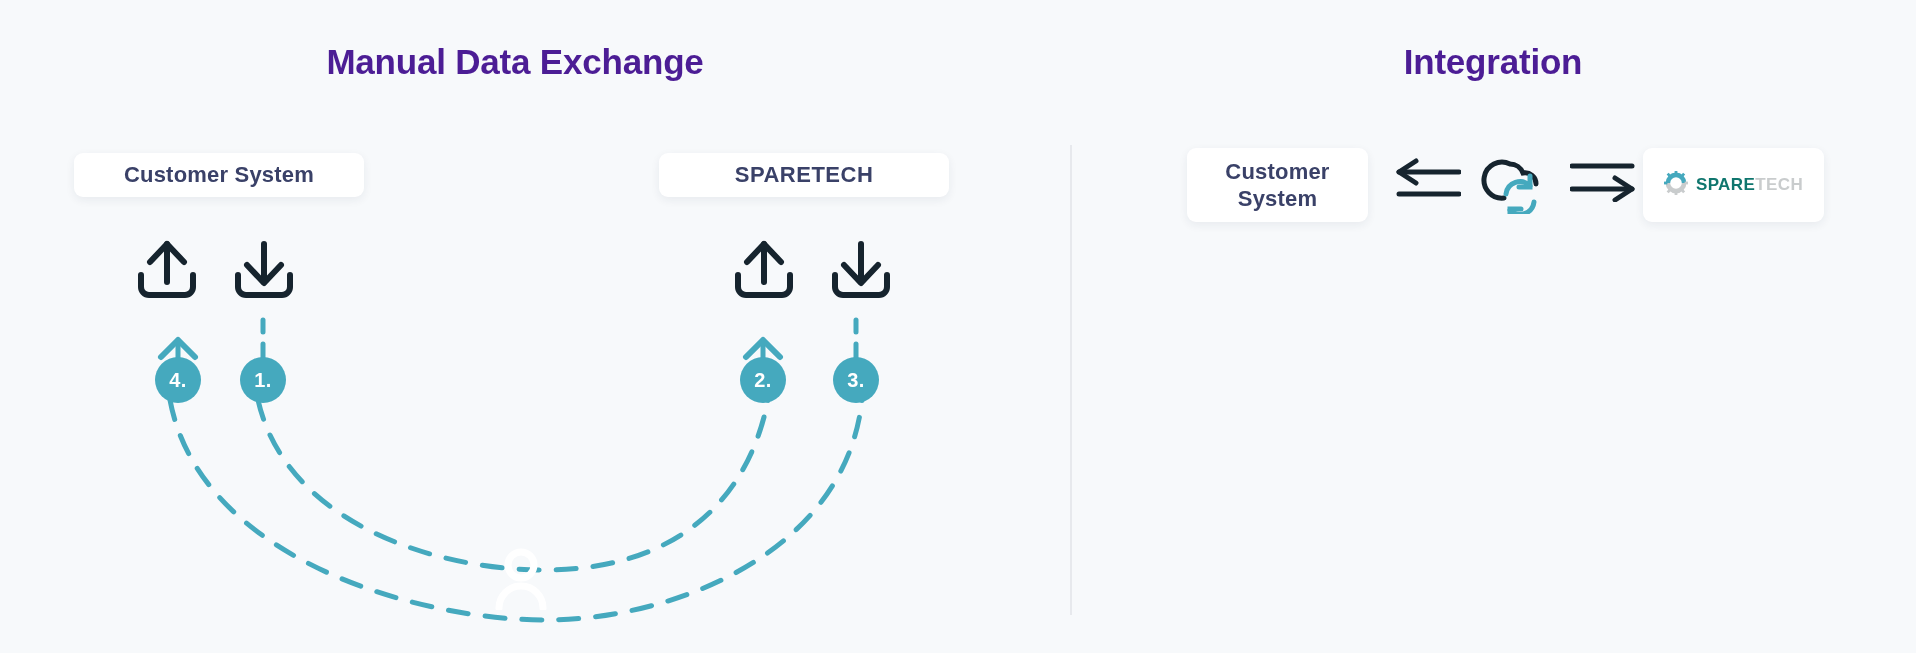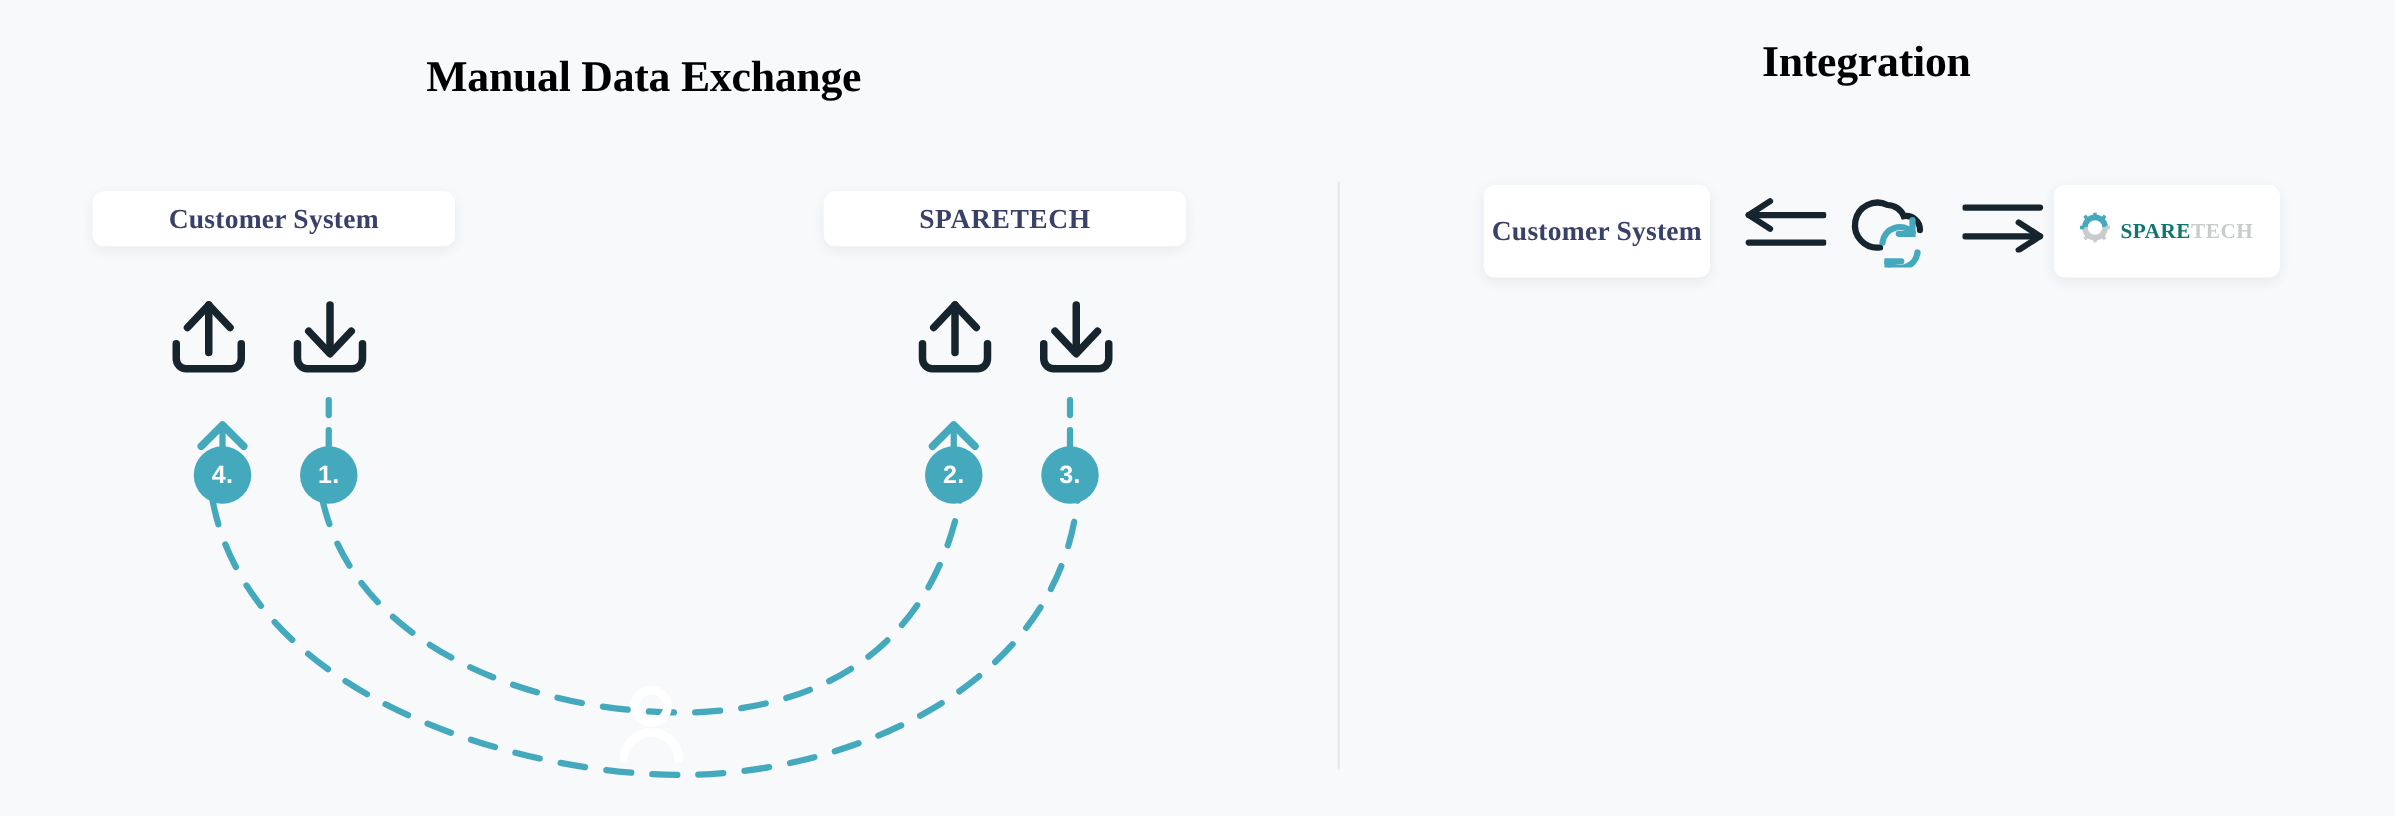--- a/index.html
+++ b/index.html
@@ -38,49 +38,47 @@
     width: 2px;
     height: 470px;
     background: #e7e9ed;
   }
 
   
   .panel-title {
     position: absolute;
     font-size: 35px;
     font-weight: bold;
-    color: #000000;
+    color: #4c1d95;
     letter-spacing: -0.2px;
     white-space: nowrap;
     text-align: center;
-    font-family: Liberation Serif, serif;
   }
   #title-manual {
     left: 0; width: 1030px;
     top: 42px;
   }
   #title-integration {
     left: 1070px; width: 846px;
-    top: 30px;
+    top: 42px;
   }
 
   
   .card {
     position: absolute;
     background: #ffffff;
     border-radius: 9px;
     box-shadow: 0 3px 10px rgba(35,45,70,0.07);
     display: flex;
     align-items: center;
     justify-content: center;
     color: #3a4168;
     font-weight: bold;
     text-align: center;
     line-height: 1.25;
-    font-family: Liberation Serif, serif;
   }
 
   #card-customer-system {
     left: 74px; top: 153px;
     width: 290px; height: 44px;
     font-size: 22px;
     letter-spacing: 0.2px;
   }
   #card-sparetech {
     left: 659px; top: 153px;

